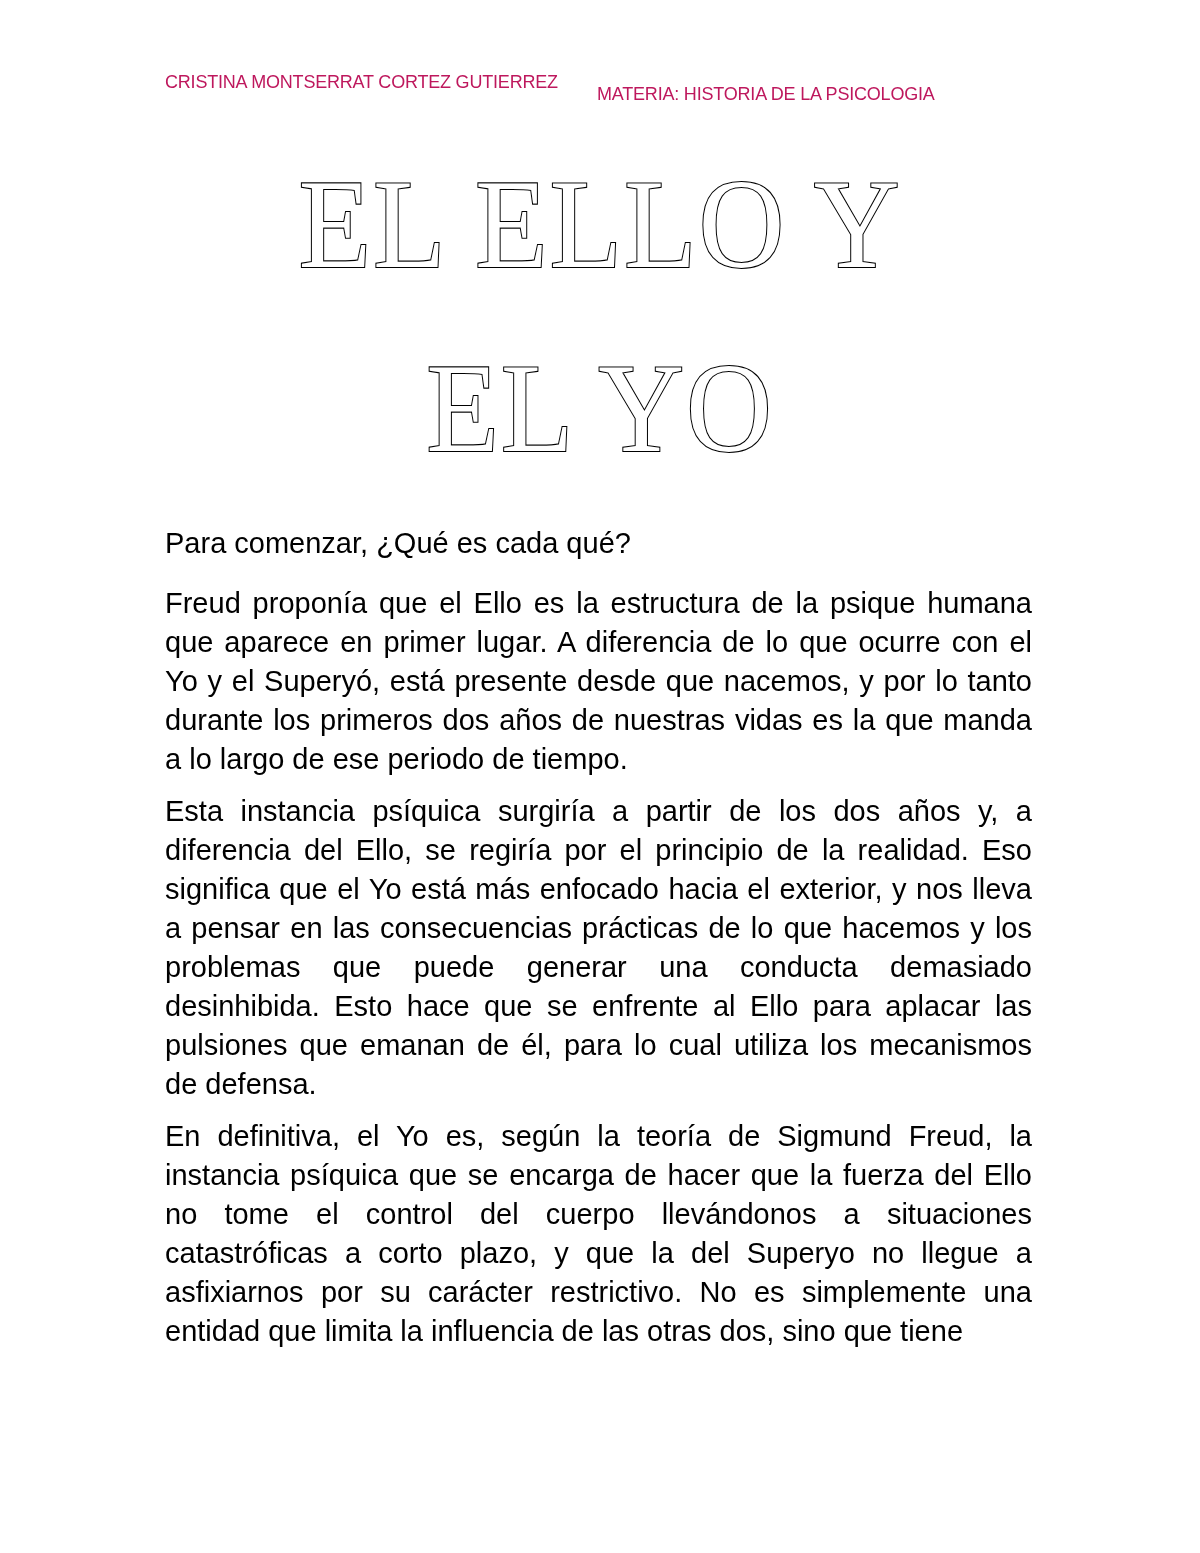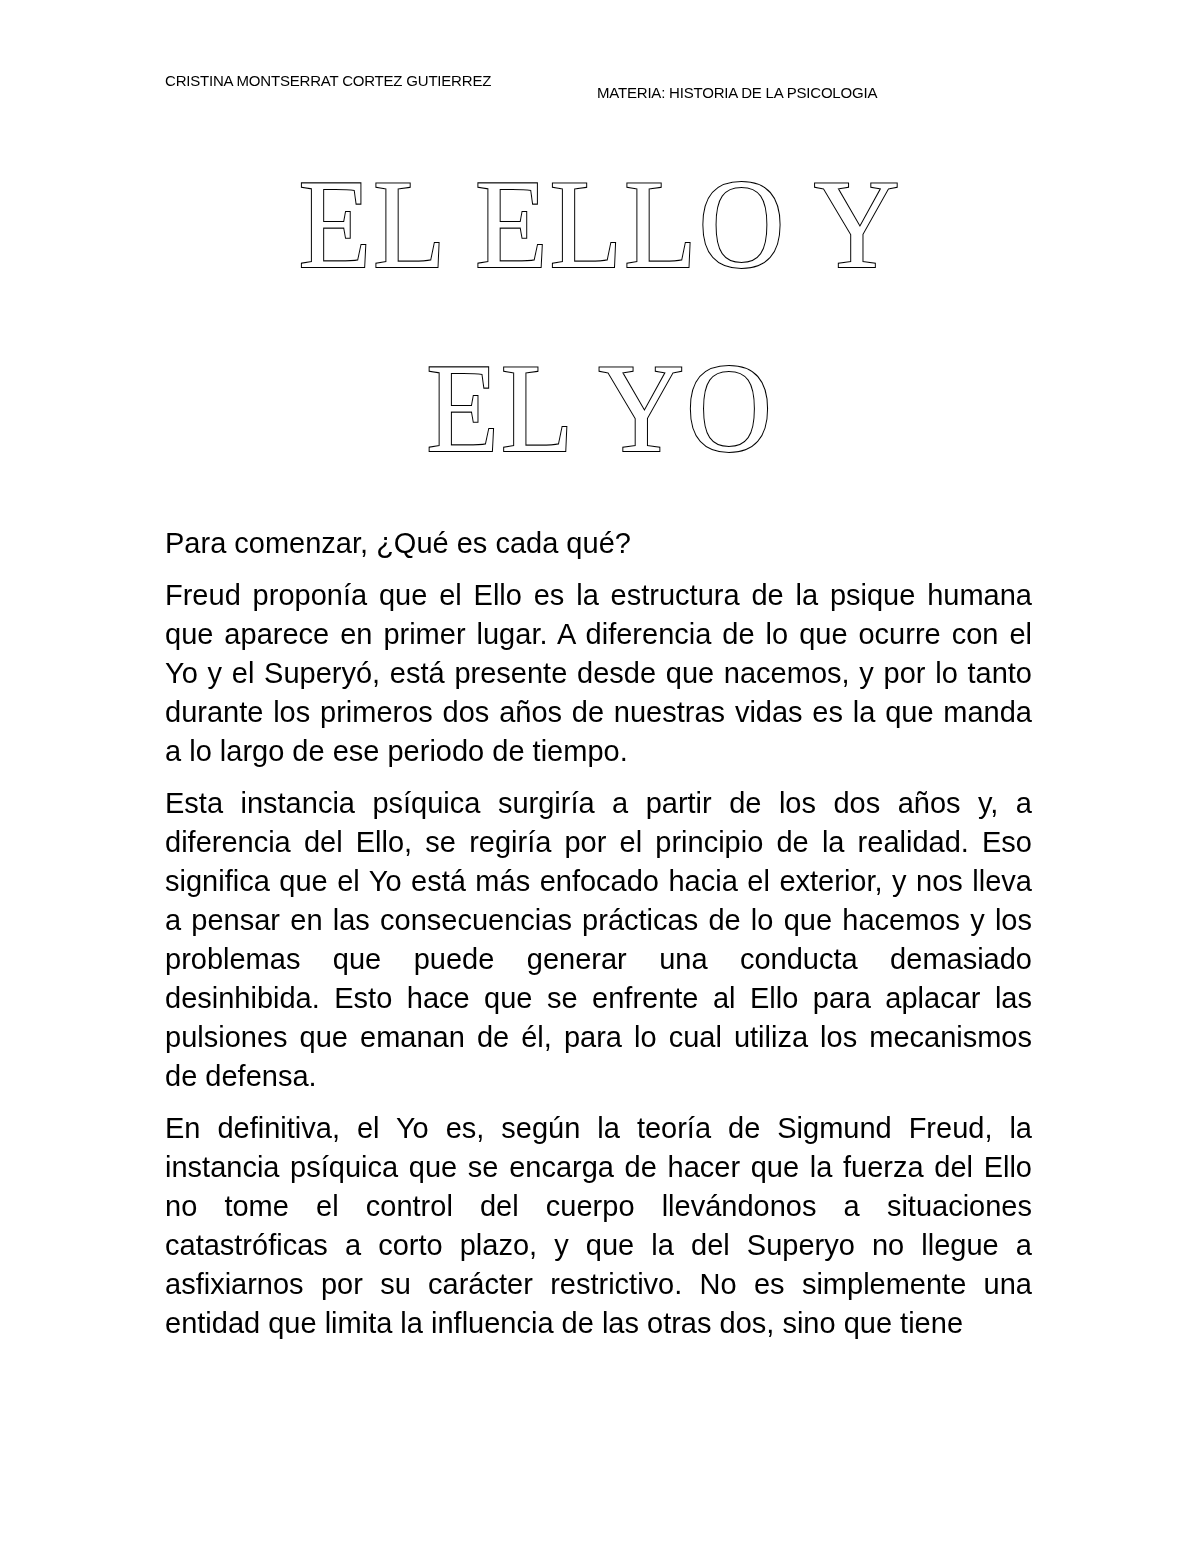--- a/index.html
+++ b/index.html
@@ -21,23 +21,23 @@
       height: 1553px;
       background: #ffffff;
     }
     .header {
       position: absolute;
       top: 72px;
       left: 165px;
       width: 900px;
       height: 24px;
       font-family: "Liberation Sans", sans-serif;
-      font-size: 15px;
+      font-size: 18px;
       letter-spacing: -0.2px;
-      color: #000000;
+      color: #be185d;
       white-space: nowrap;
     }
     .header .author {
       position: absolute;
       left: 0;
       top: 0;
     }
     .header .subject {
       position: absolute;
       left: 432px;
@@ -85,21 +85,21 @@
       font-size: 29px;
       line-height: 39px;
       color: #000;
     }
     .body p {
       margin: 0 0 13px 0;
       text-align: justify;
       text-align-last: left;
     }
     .body p.intro {
-      margin-bottom: 13px;
+      margin-bottom: 21px;
     }
   </style>
 </head>
 <body>
 
 <div class="page">
 
   <div class="header">
     <span class="author">CRISTINA MONTSERRAT CORTEZ GUTIERREZ</span>
     <span class="subject">MATERIA: HISTORIA DE LA PSICOLOGIA</span>

